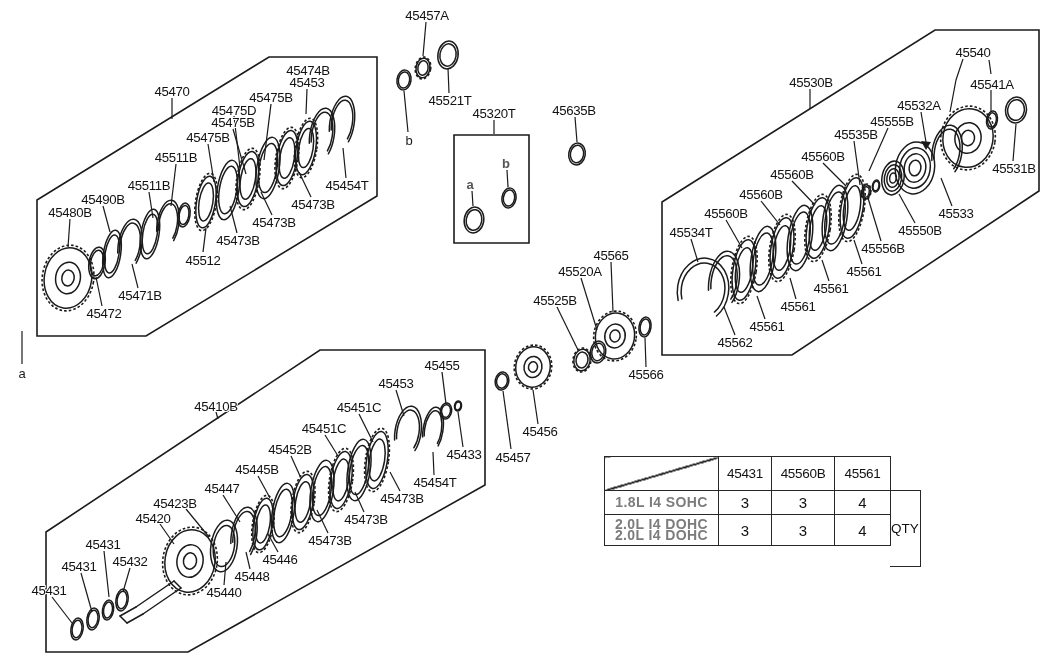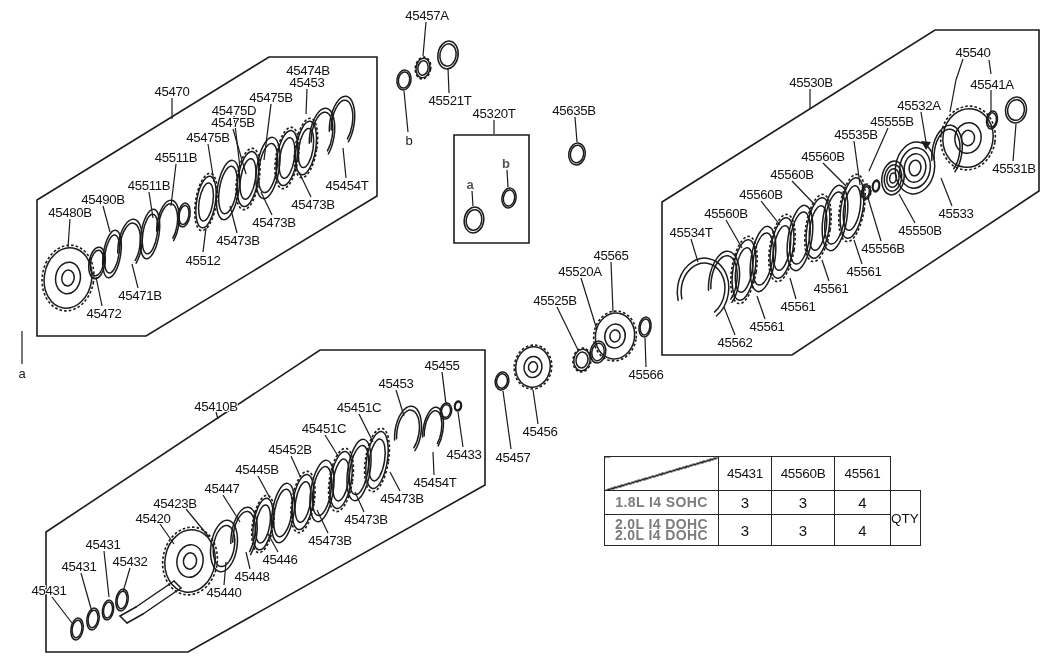--- a/index.html
+++ b/index.html
@@ -21,21 +21,21 @@
   
   #qty-table{position:absolute;left:604px;top:456px;border-collapse:collapse;table-layout:fixed;}
   #qty-table td{border:1.6px solid #272727;text-align:center;vertical-align:middle;padding:0;
                 font-family:"Liberation Sans",sans-serif;}
   #qty-table td.diag{background:
       linear-gradient(to bottom right, transparent calc(50% - 1px), #272727 calc(50% - 1px),
                       #272727 calc(50% + 1px), transparent calc(50% + 1px));}
   #qty-table td.part-head{font-size:13.5px;color:#111;letter-spacing:-0.3px;}
   #qty-table td.engine{font-size:14px;font-weight:bold;color:#7c7c7c;letter-spacing:.4px;line-height:11px;}
   #qty-table td.val{font-size:15px;color:#111;}
-  #qty-box{position:absolute;left:890px;top:490px;width:31px;height:56px;box-sizing:border-box;
+  #qty-box{position:absolute;left:890px;top:490px;width:31px;height:77px;box-sizing:border-box;
            border:1.6px solid #272727;border-left:none;display:flex;align-items:center;justify-content:center;
            font-family:"Liberation Sans",sans-serif;font-size:13.5px;color:#111;}
 </style>
 </head>
 <body>
 
 <div id="stage">
 
   <svg id="diagram-svg" width="1050" height="662" viewBox="0 0 1050 662">
       <polygon points="37,200 269,57 377,57 377,196 146,336 37,336" class="box"></polygon>

